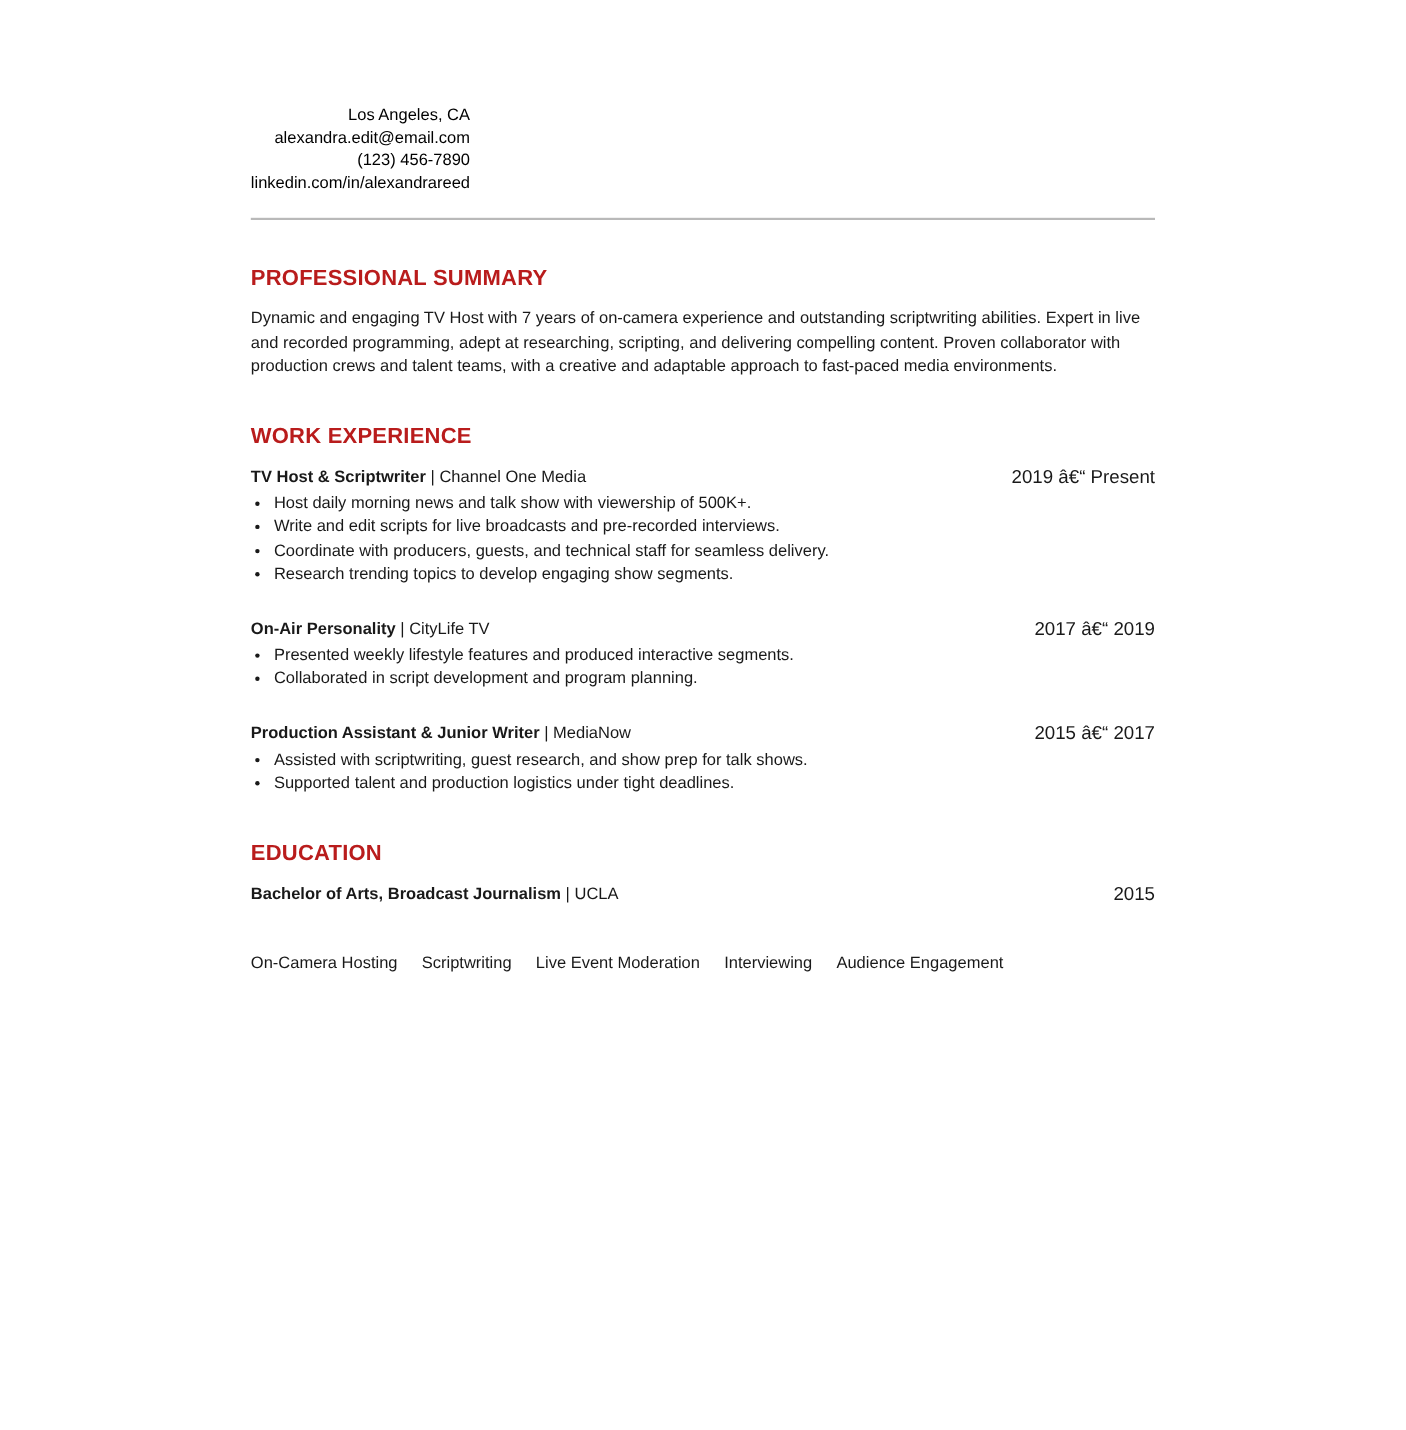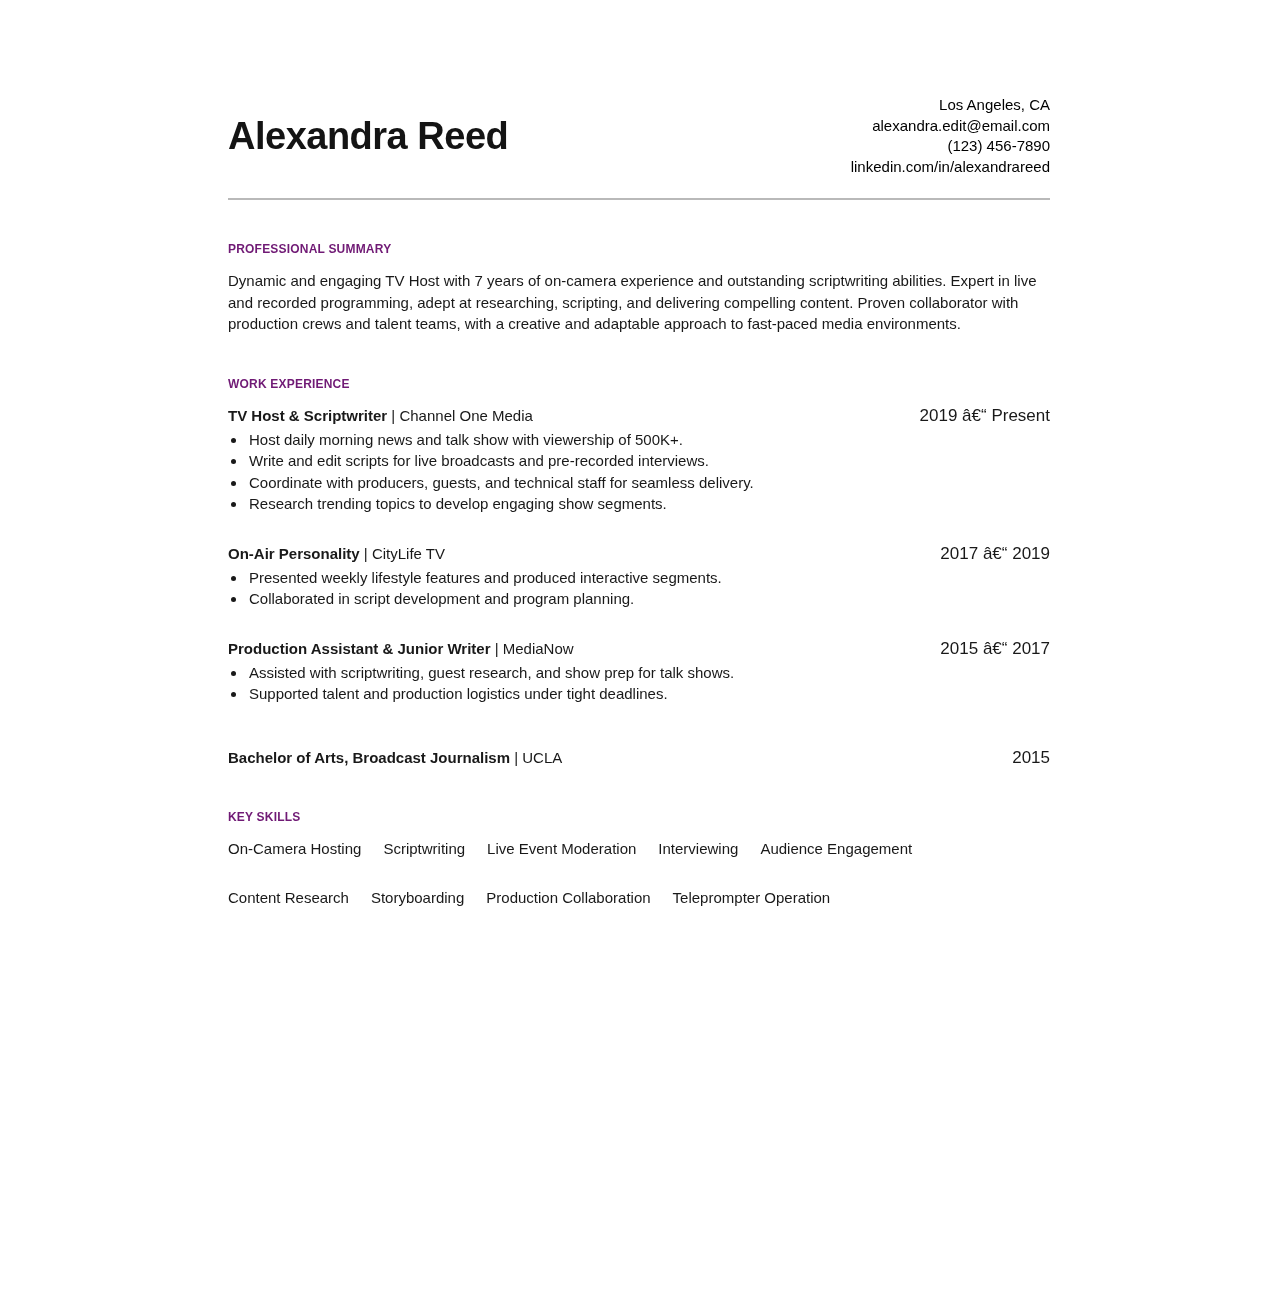--- a/index.html
+++ b/index.html
@@ -39,25 +39,25 @@
   }
   .header-divider {
     border: none;
     border-top: 2px solid #b9b9b9;
     margin: 21px 0 0 0;
   }
   
   section { margin-top: 42px; }
   section.honors-section { margin-top: 50px; }
   .section-heading {
-    font-size: 12px;
+    font-size: 20px;
     font-weight: 700;
     letter-spacing: 0.2px;
     margin: 0 0 14px 0;
-    color: #701a75;
+    color: #b91c1c;
   }
   .summary-text {
     font-size: 15px;
     line-height: 21.5px;
     margin: 0;
   }
   
   .entry { margin-bottom: 28px; }
   .entry:last-child { margin-bottom: 0; }
   .entry-header {
@@ -87,21 +87,20 @@
     line-height: 21px;
   }
   .skills-row + .skills-row { margin-top: 28px; }
 </style>
 </head>
 <body>
 
 <div class="page">
 
   <header class="header">
-    <h1 class="candidate-name">Alexandra Reed</h1>
     <div class="contact">
       <div>Los Angeles, CA</div>
       <div>alexandra.edit@email.com</div>
       <div>(123) 456-7890</div>
       <div>linkedin.com/in/alexandrareed</div>
     </div>
   </header>
 
   <hr class="header-divider">
 
@@ -142,43 +141,37 @@
           </div>
           <ul class="bullets">
             <li>Assisted with scriptwriting, guest research, and show prep for talk shows.</li>
             <li>Supported talent and production logistics under tight deadlines.</li>
           </ul>
         </div>
       </div>
   </section>
 
   <section>
+    <h2 class="section-heading">EDUCATION</h2>
     <div class="entry">
       <div class="entry-header">
         <div>
           <span class="entry-role">Bachelor of Arts, Broadcast Journalism</span><span class="entry-sep"> <span>|</span> </span><span>UCLA</span>
         </div>
         <div class="entry-dates">2015</div>
       </div>
     </div>
   </section>
 
   <section>
-    <h2 class="section-heading">KEY SKILLS</h2>
     <div id="skills-list">
         <div class="skills-row">
           <span>On-Camera Hosting</span>
           <span>Scriptwriting</span>
           <span>Live Event Moderation</span>
           <span>Interviewing</span>
           <span>Audience Engagement</span>
         </div>
-        <div class="skills-row">
-          <span>Content Research</span>
-          <span>Storyboarding</span>
-          <span>Production Collaboration</span>
-          <span>Teleprompter Operation</span>
-        </div>
       </div>
   </section>
 
 
 </div>
 
 </body></html>

